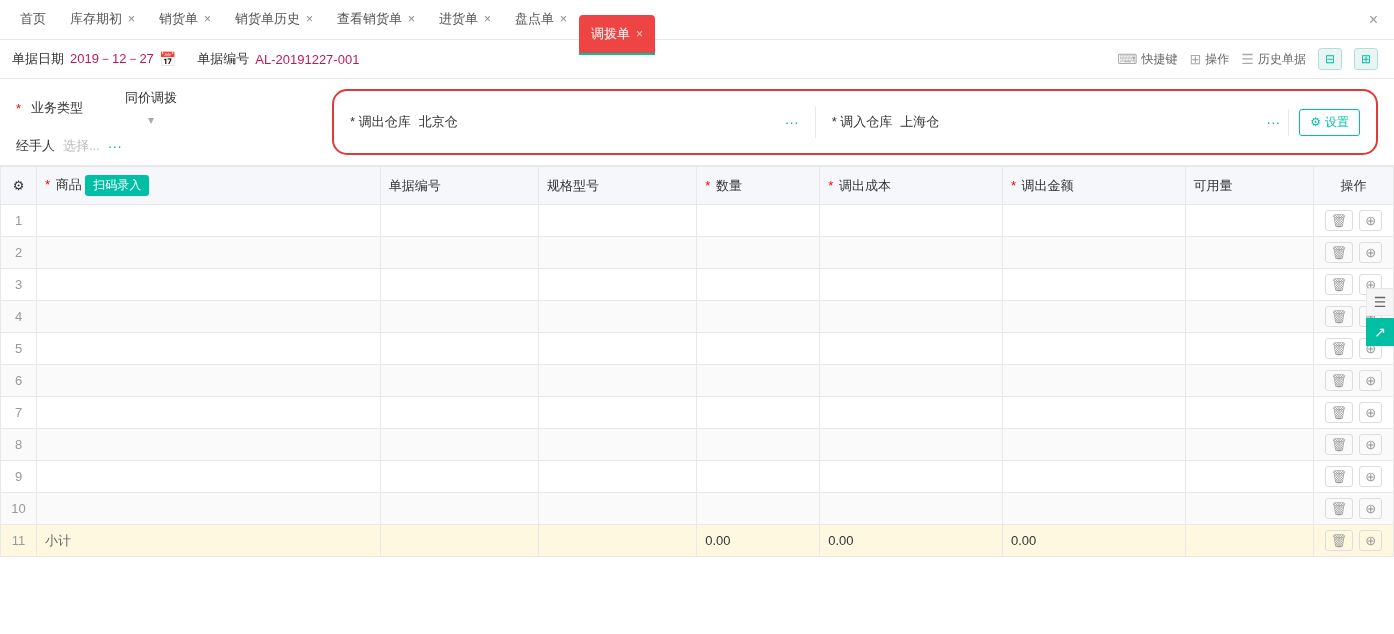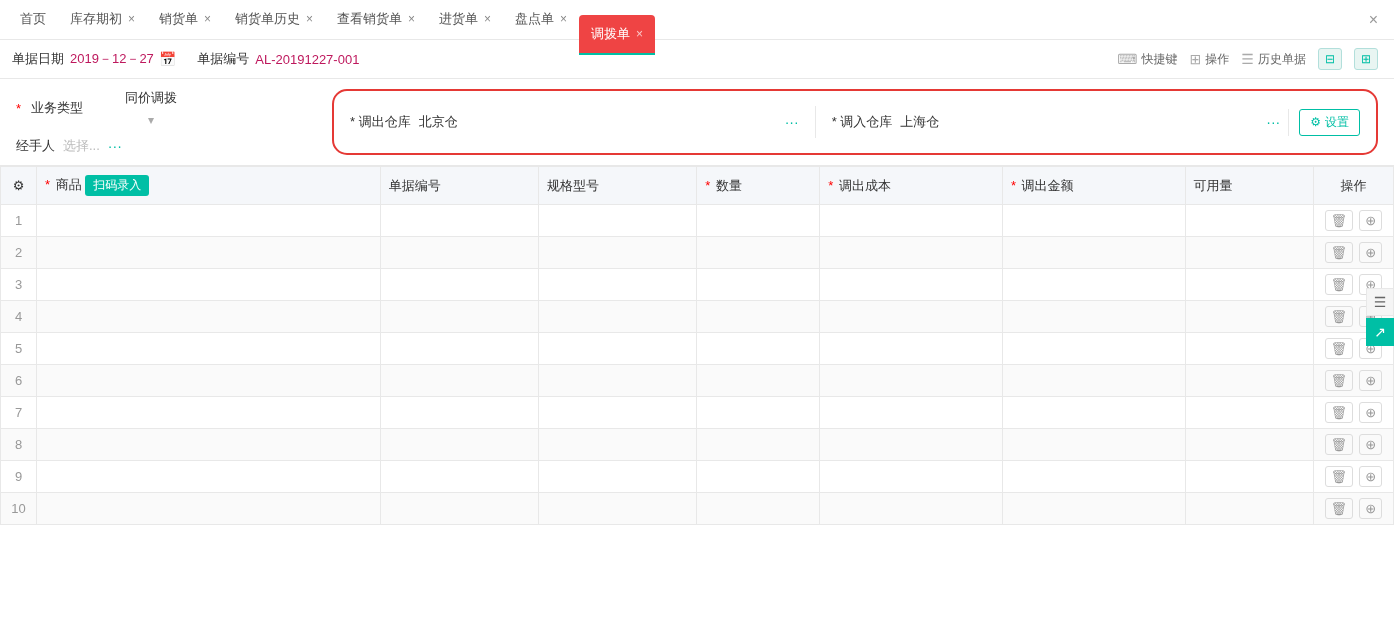--- a/index.html
+++ b/index.html
@@ -489,20 +489,36 @@
             <td></td>
             <td></td>
             <td></td>
             <td>
               <div class="op-cell">
                 <button class="icon-btn">🗑</button>
                 <button class="icon-btn">⊕</button>
               </div>
             </td>
           </tr>
+          <tr class="subtotal">
+            <td class="row-num">11</td>
+            <td style="color: rgb(102, 102, 102);">小计</td>
+            <td></td>
+            <td></td>
+            <td>0.00</td>
+            <td>0.00</td>
+            <td>0.00</td>
+            <td></td>
+            <td>
+              <div class="op-cell">
+                <button class="icon-btn">🗑</button>
+                <button class="icon-btn">⊕</button>
+              </div>
+            </td>
+          </tr>
         </tbody>
     </table>
   </div>
 </div>
 
 <div class="right-float">
   <div class="right-float-btn">
     <span>☰</span>
   </div>
   <div class="right-float-btn active">

